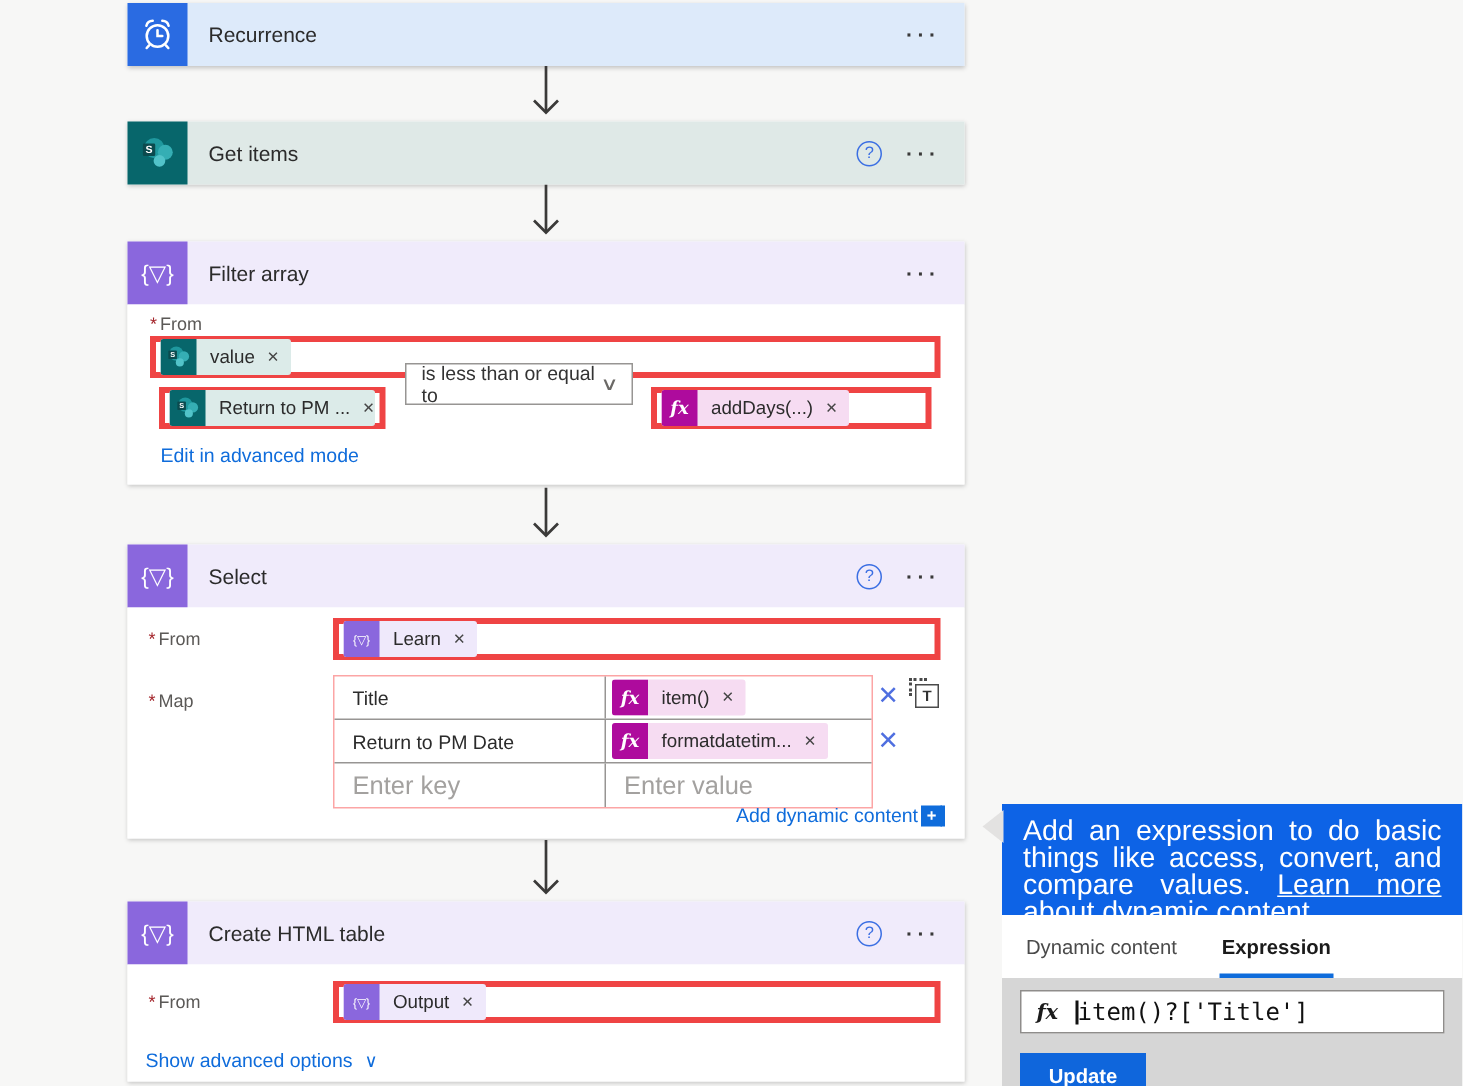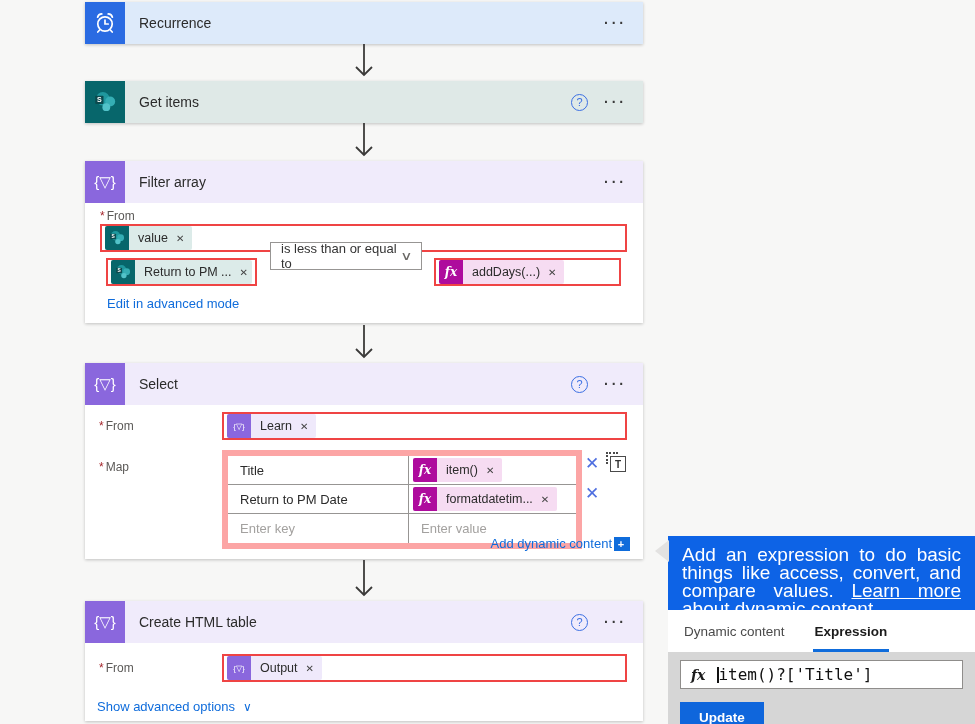--- a/index.html
+++ b/index.html
@@ -20,48 +20,48 @@
 
   .hdr-recurrence { background:#ddeafa; } .tile-recurrence { background:#2a6be2; }
   .hdr-getitems   { background:#dfe9e7; } .tile-getitems   { background:#07666b; }
   .hdr-purple     { background:#f0ebfb; } .tile-purple     { background:#8a67dd; }
 
   .card-body { position:relative; background:#fff; }
 
   .lbl { position:absolute; font-size:12px; color:#5b5957; }
   .req { color:#a4262c; margin-right:2px; }
 
-  .inputbox { position:absolute; border:2px solid #ef4444; height:28px; background:#fff;
+  .inputbox { position:absolute; border:4px solid #ef4444; height:28px; background:#fff;
               display:flex; align-items:center; padding:0 3px; }
 
   
   .chip { display:inline-flex; align-items:center; height:24px; border-radius:2px; font-size:12.5px; color:#2b2b2b; overflow:hidden; }
   .chip .chip-label { padding:0 2px 0 9px; white-space:nowrap; }
   .chip .x { padding:0 8px 0 6px; font-size:10px; color:#454545; cursor:pointer; }
   .chip-ico { width:24px; height:24px; flex:none; display:flex; align-items:center; justify-content:center; }
   .chip-sp { background:#dcebe9; } .chip-sp .chip-ico { background:#07666b; }
   .chip-fx { background:#f6dcf2; } .chip-fx .chip-ico { background:#ae0b9d; }
   .chip-pu { background:#efe9fb; } .chip-pu .chip-ico { background:#8a67dd; color:#fff; font-size:8px; }
   .fx-glyph { font-family:"DejaVu Serif", serif; font-style:italic; font-weight:700; font-size:12px; color:#fff; }
 
   .dropdown { position:absolute; border:1px solid #979593; height:28px; background:#fff; display:flex;
               align-items:center; justify-content:space-between; padding:0 10px; font-size:13px; color:#333; cursor:pointer; }
   .chev { color:#6b6966; font-size:12px; transform:scaleX(1.4); }
 
   .link { position:absolute; color:#0f6cdb; font-size:13px; cursor:pointer; white-space:nowrap; }
   .link .chev { color:#0f6cdb; margin-left:8px; }
 
   
-  .maptable { position:absolute; border:6px solid #fca5a5; background:#fff; }
+  .maptable { position:absolute; border:1px solid #fca5a5; background:#fff; }
   .maprow { display:flex; height:29px; border-bottom:1px solid #979593; align-items:stretch; }
   .maprow:last-child { border-bottom:none; }
   .mapkey { width:181px; border-right:1px solid #979593; display:flex; align-items:center; padding-left:12px;
             font-size:13px; color:#2b2b2b; }
   .mapval { flex:1; display:flex; align-items:center; padding-left:4px; }
-  .mapinput { border:none; outline:none; width:100%; font-size:13px; color:#2b2b2b; padding-left:12px;
+  .mapinput { border:none; outline:none; width:100%; font-size:17px; color:#2b2b2b; padding-left:12px;
               font-family:"Liberation Sans", sans-serif; background:transparent; }
   .mapinput::placeholder { color:#a3a19f; }
   .rowx { position:absolute; color:#4f6fe0; font-size:17px; cursor:pointer; line-height:1; }
   .ticon { position:absolute; width:16px; height:16px; border:1.5px solid #4a4a4a; background:#fff;
            display:flex; align-items:center; justify-content:center; font-size:10px; font-weight:700; color:#333; cursor:pointer; }
   .ticon::before { content:""; position:absolute; left:-5px; top:-5px; width:10px; height:10px;
                    border-left:2px dotted #4a4a4a; border-top:2px dotted #4a4a4a; }
 
   .add-dyn { position:absolute; display:flex; align-items:center; gap:2px; cursor:pointer; }
   .add-dyn .txt { color:#0f6cdb; font-size:13px; }

